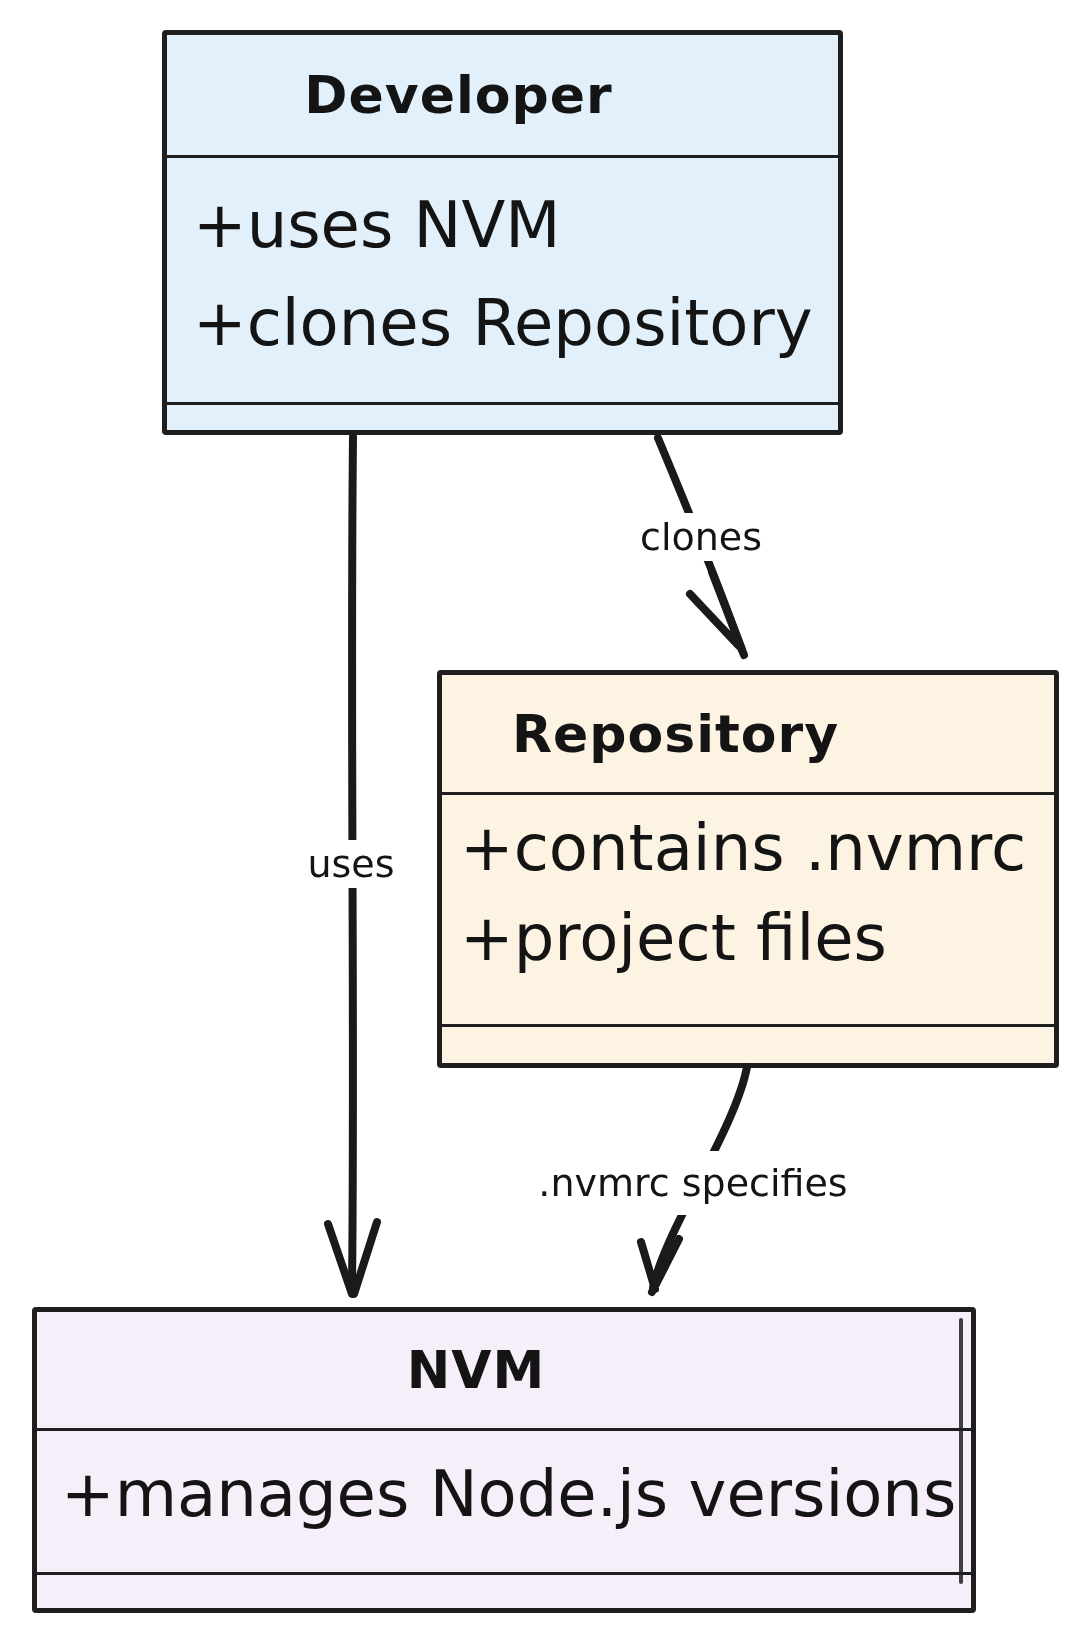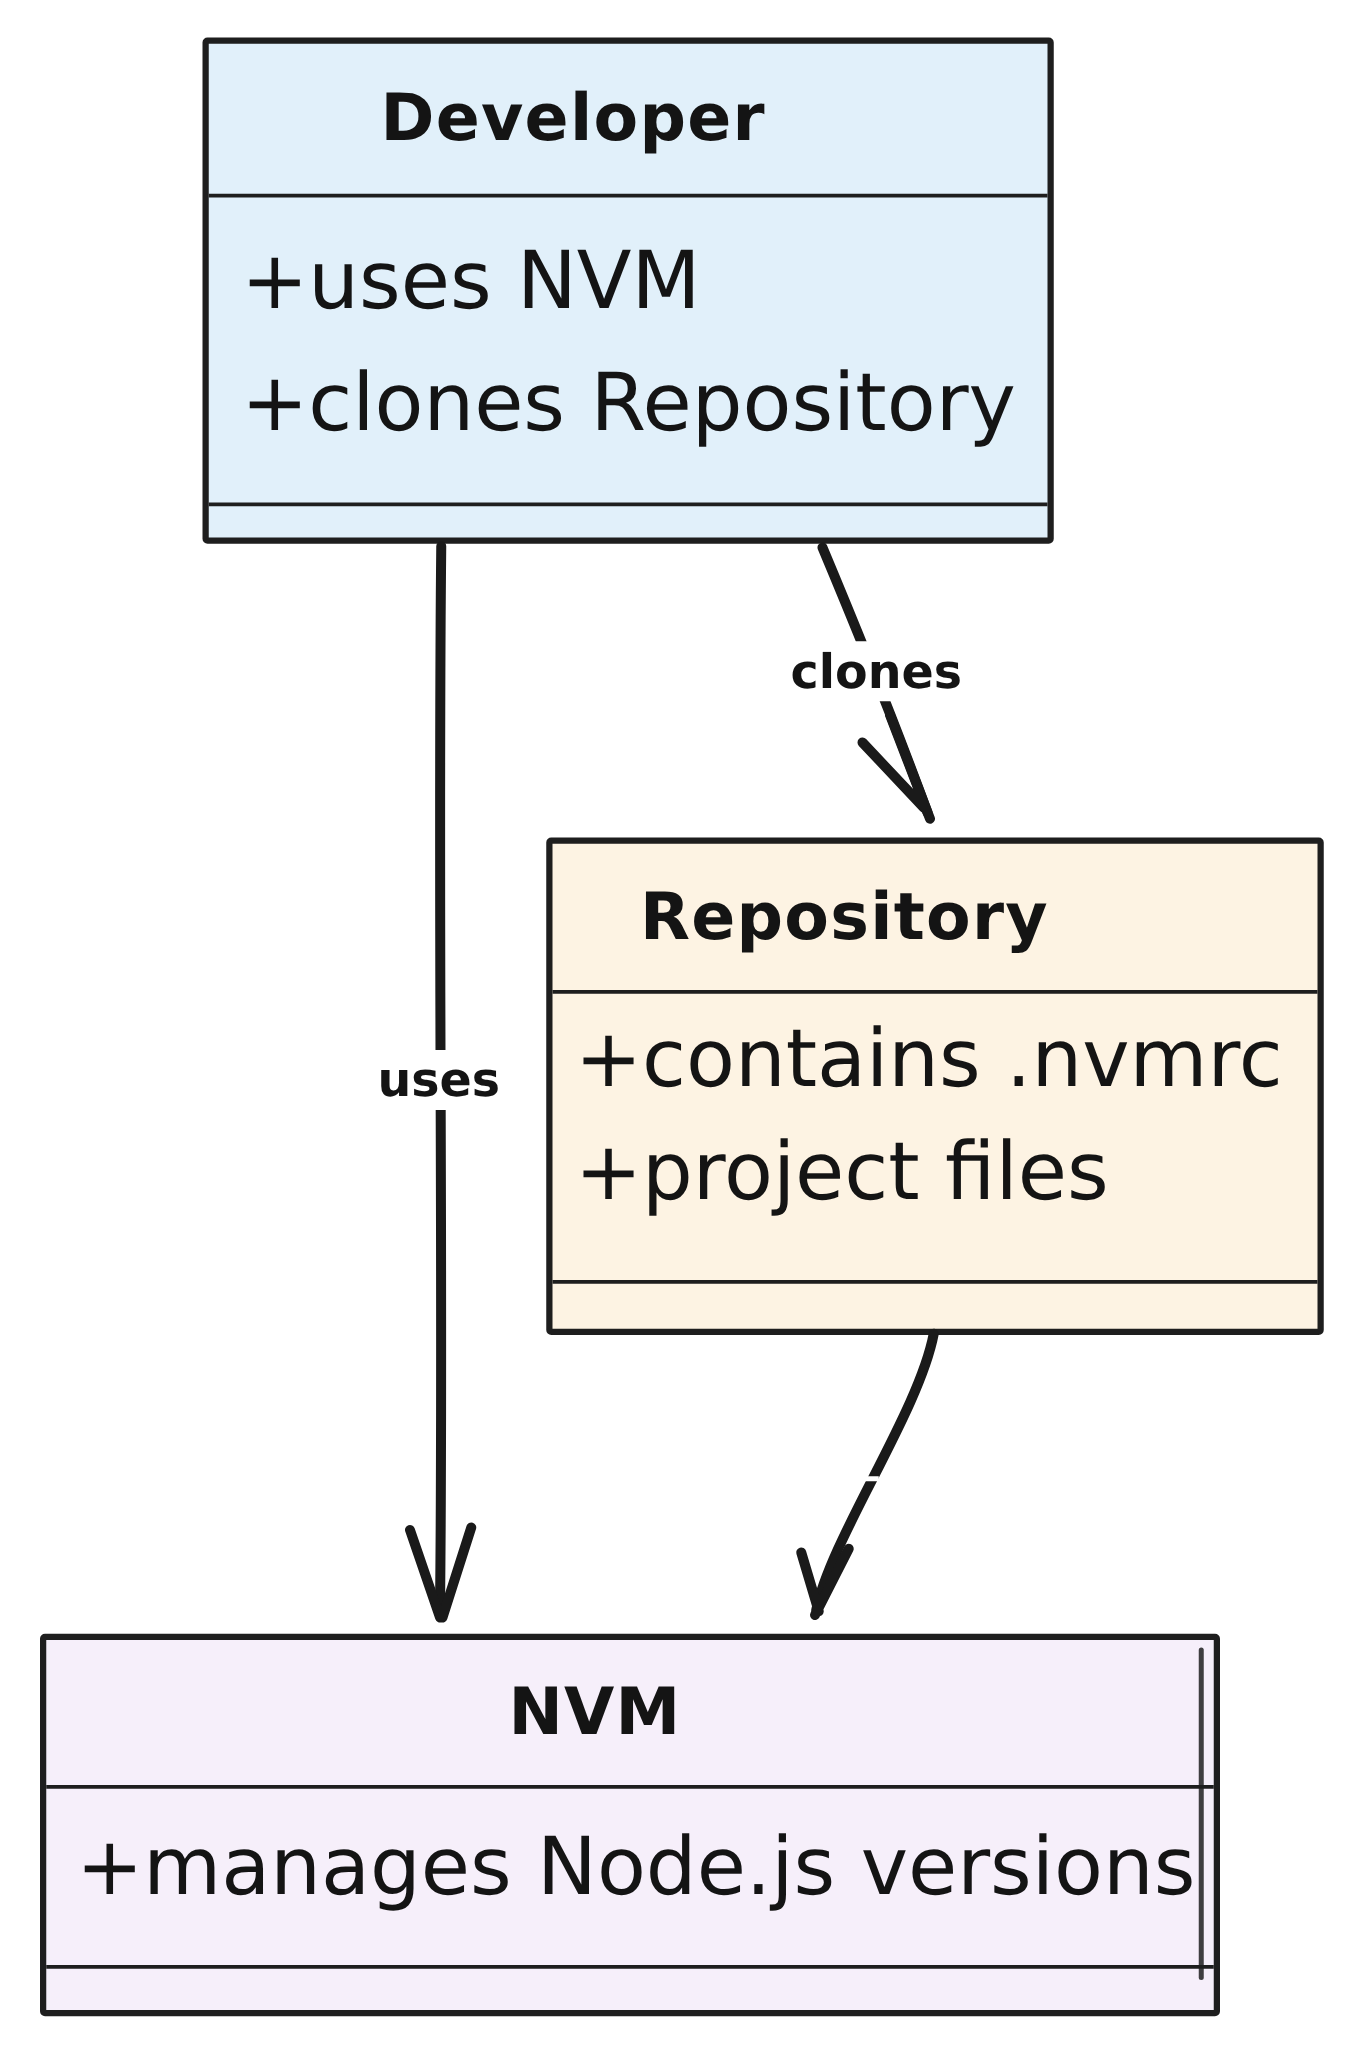--- a/index.html
+++ b/index.html
@@ -66,21 +66,21 @@
     stroke:var(--arrow);
     stroke-width:8;
     stroke-linecap:round;
     stroke-linejoin:round;
   }
   .edge-label{
     position:absolute;
     transform:translate(-50%,-50%);
     background:var(--label-bg);
     font-size:38px;
-    font-weight:700;
+    font-weight:400;
     padding:2px 10px;
     white-space:nowrap;
     z-index:3;
     text-align:left;
   }
   .edge-label.two-line{
     line-height:60px;
     white-space:normal;
   }
   
@@ -143,15 +143,16 @@
 
     <path d="M747,1067 C735,1130 665,1230 653,1288"></path>
     <path d="M679,1239 L652,1292 M641,1242 L655,1289"></path>
   </svg>
 
   <div class="edge-label" style="left:701px;top:537px;">clones</div>
 
   <div class="edge-label" style="left:351px;top:864px;">uses</div>
 
   <div class="edge-label two-line" style="left:693px;top:1183px;">
+    <div>.nvmrc specifies</div>
   </div>
 
 </div>
 
 </body></html>

